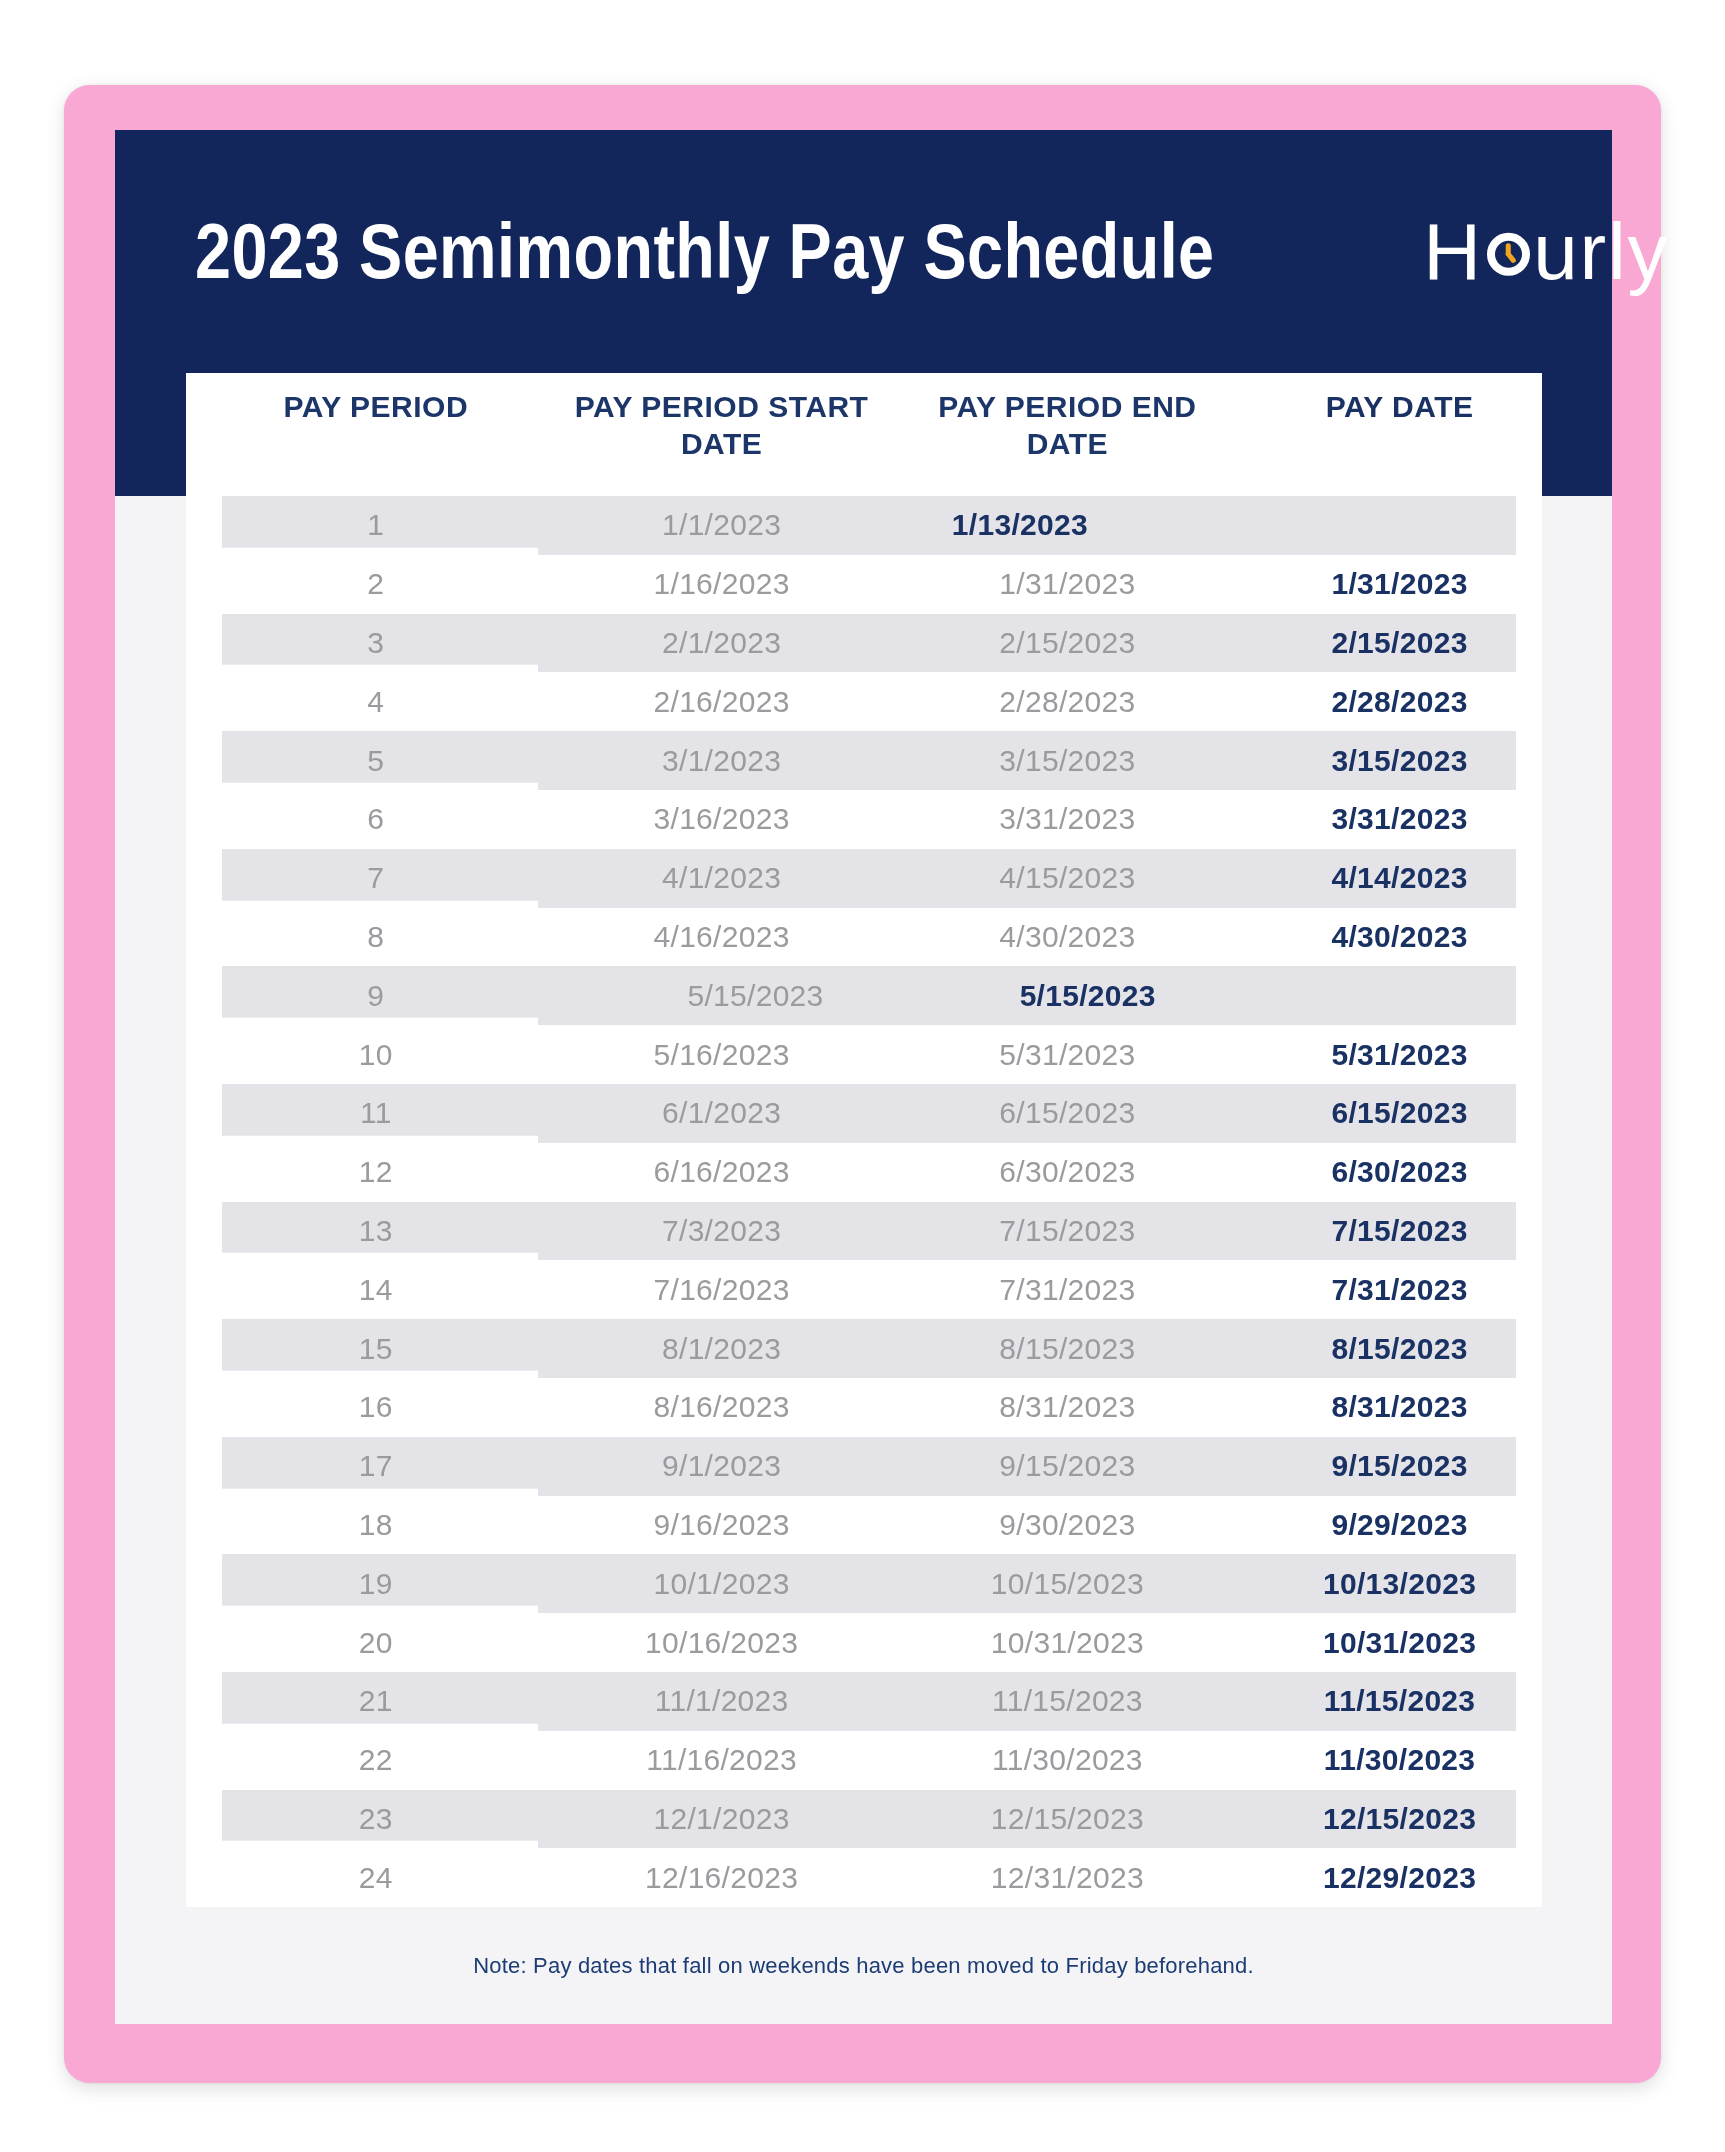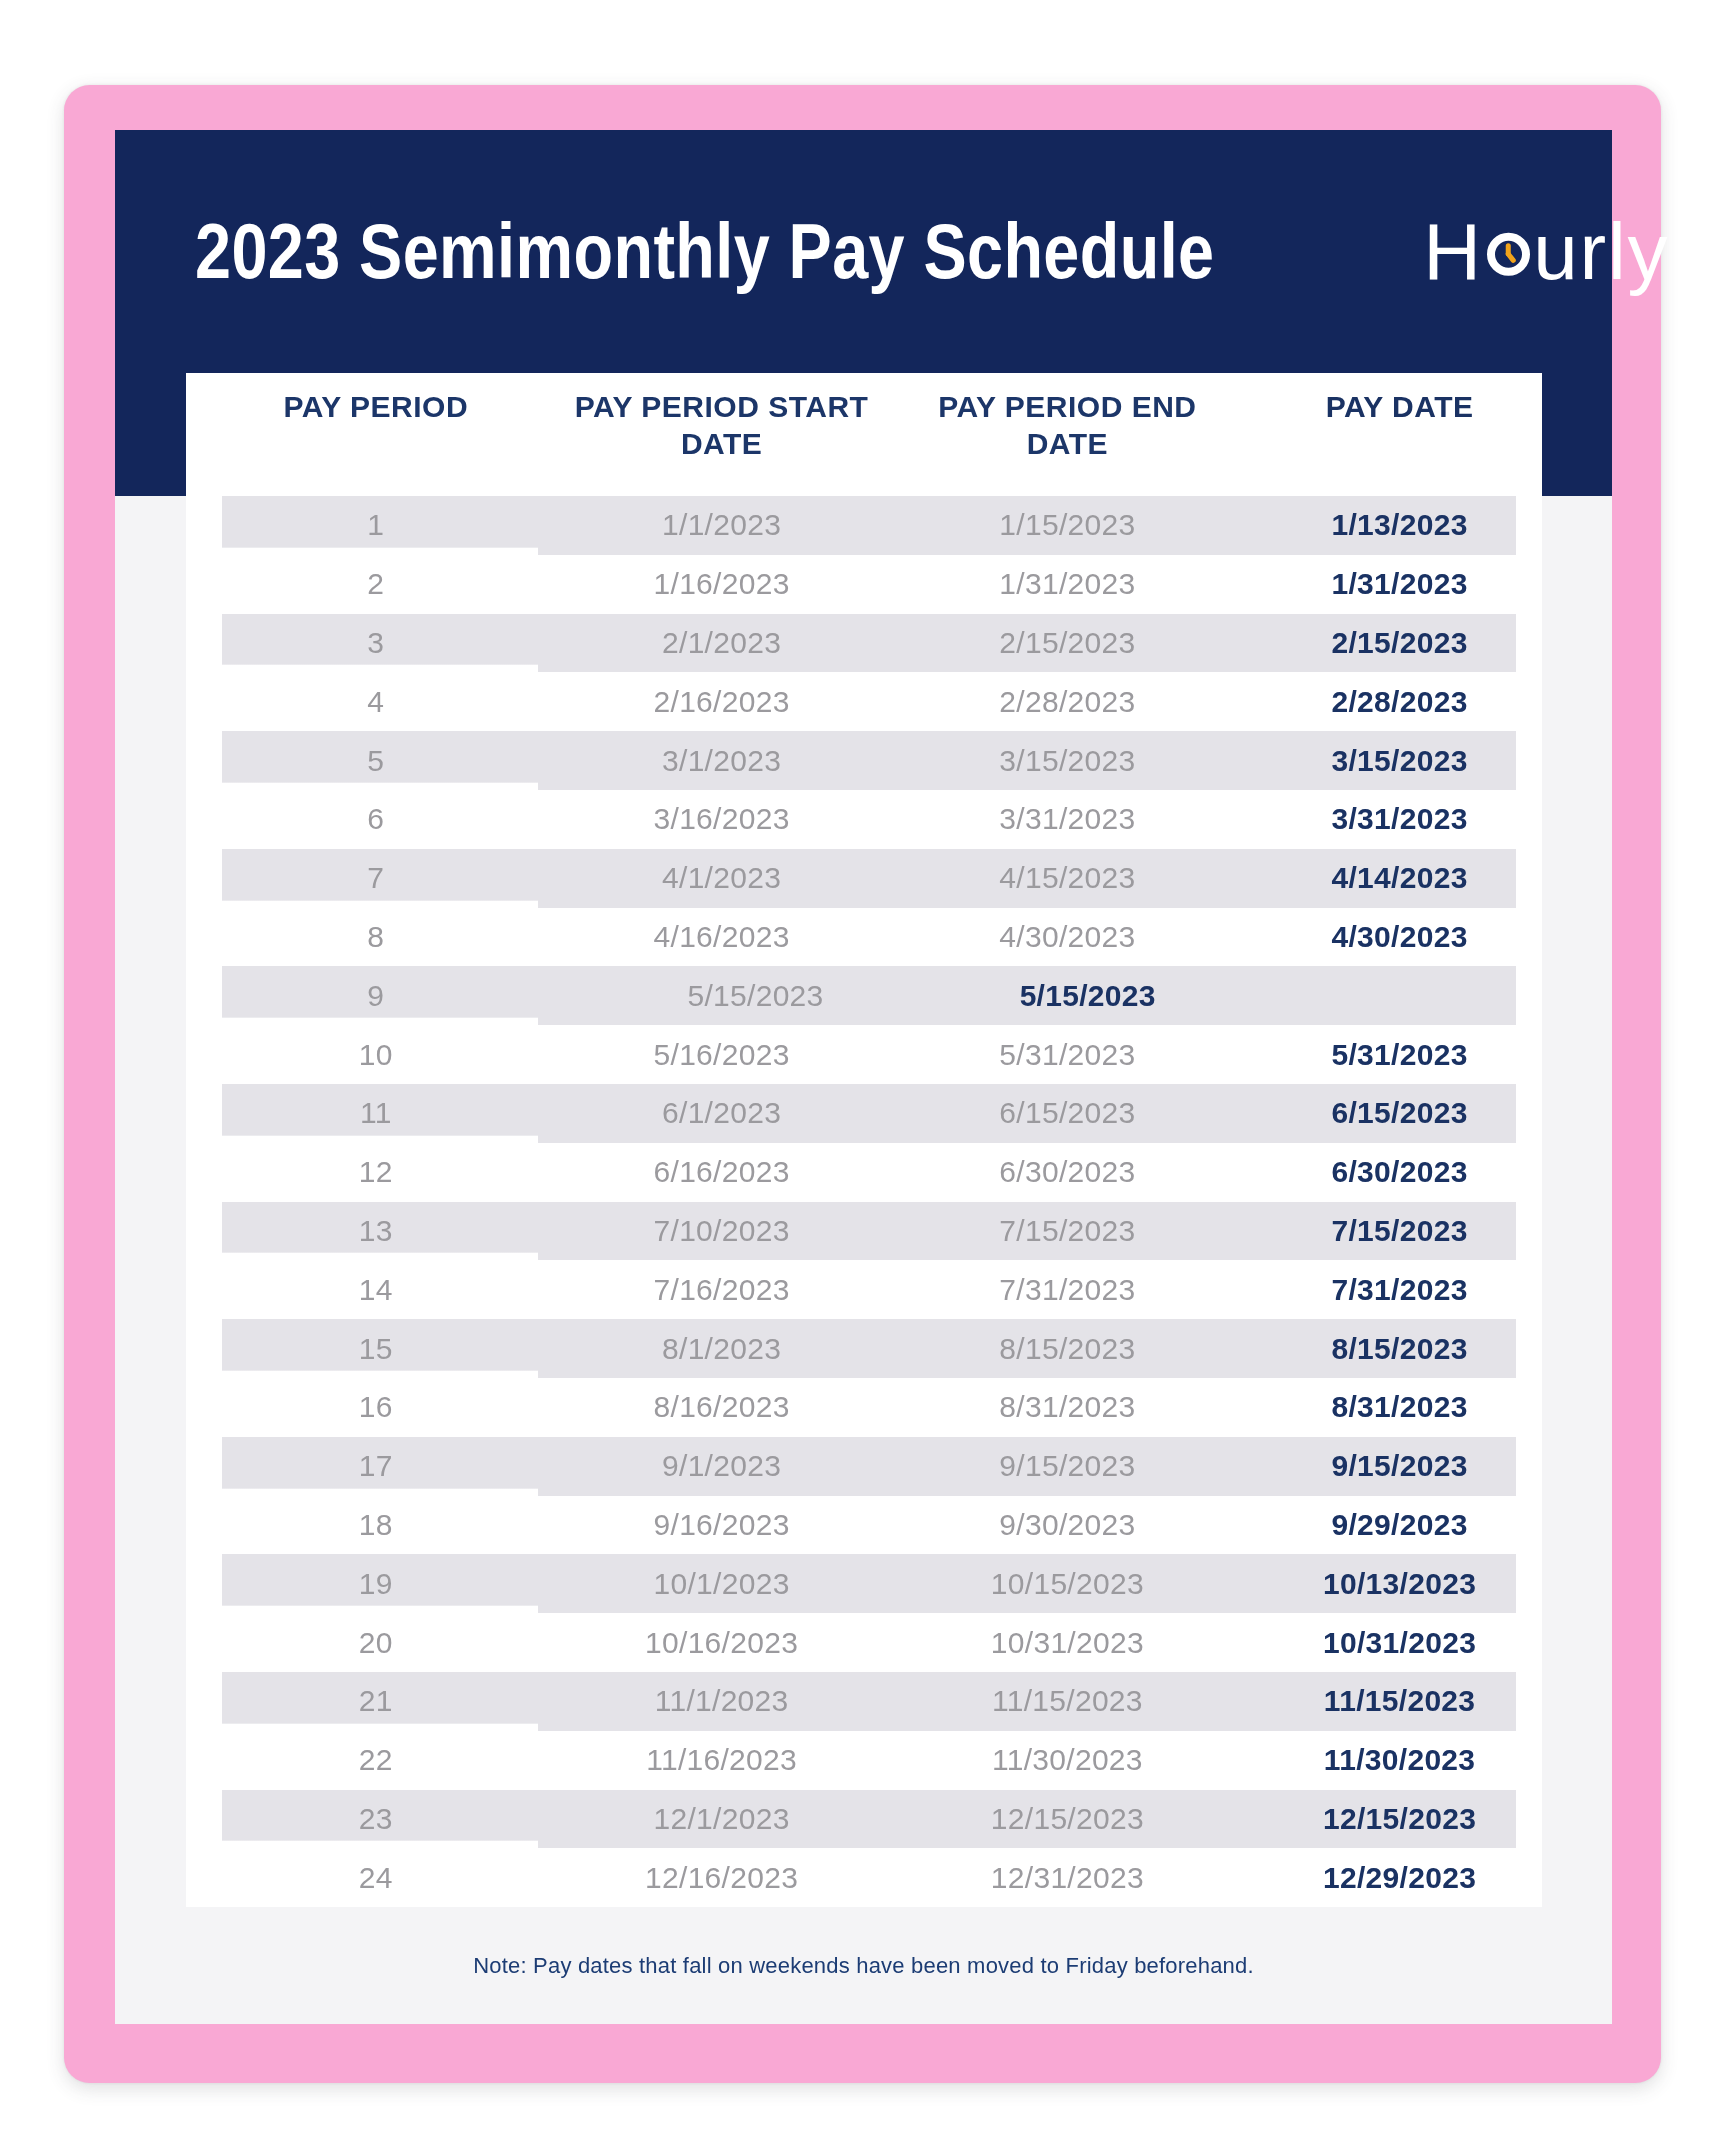--- a/index.html
+++ b/index.html
@@ -138,21 +138,20 @@
       <div class="hcell c1">PAY PERIOD START
 DATE</div>
       <div class="hcell c2">PAY PERIOD END
 DATE</div>
       <div class="hcell c3">PAY DATE</div>
     </div>
     <div class="tbody">
         <div class="row striped">
           <div class="cell c0">1</div>
           <div class="cell c1">1/1/2023</div>
-          <div class="cell c2">1/15/2023</div>
           <div class="cell c3">1/13/2023</div>
         </div>
         <div class="row">
           <div class="cell c0">2</div>
           <div class="cell c1">1/16/2023</div>
           <div class="cell c2">1/31/2023</div>
           <div class="cell c3">1/31/2023</div>
         </div>
         <div class="row striped">
           <div class="cell c0">3</div>
@@ -208,21 +207,21 @@
           <div class="cell c3">6/15/2023</div>
         </div>
         <div class="row">
           <div class="cell c0">12</div>
           <div class="cell c1">6/16/2023</div>
           <div class="cell c2">6/30/2023</div>
           <div class="cell c3">6/30/2023</div>
         </div>
         <div class="row striped">
           <div class="cell c0">13</div>
-          <div class="cell c1">7/10/2023</div>
+          <div class="cell c1">7/3/2023</div>
           <div class="cell c2">7/15/2023</div>
           <div class="cell c3">7/15/2023</div>
         </div>
         <div class="row">
           <div class="cell c0">14</div>
           <div class="cell c1">7/16/2023</div>
           <div class="cell c2">7/31/2023</div>
           <div class="cell c3">7/31/2023</div>
         </div>
         <div class="row striped">

